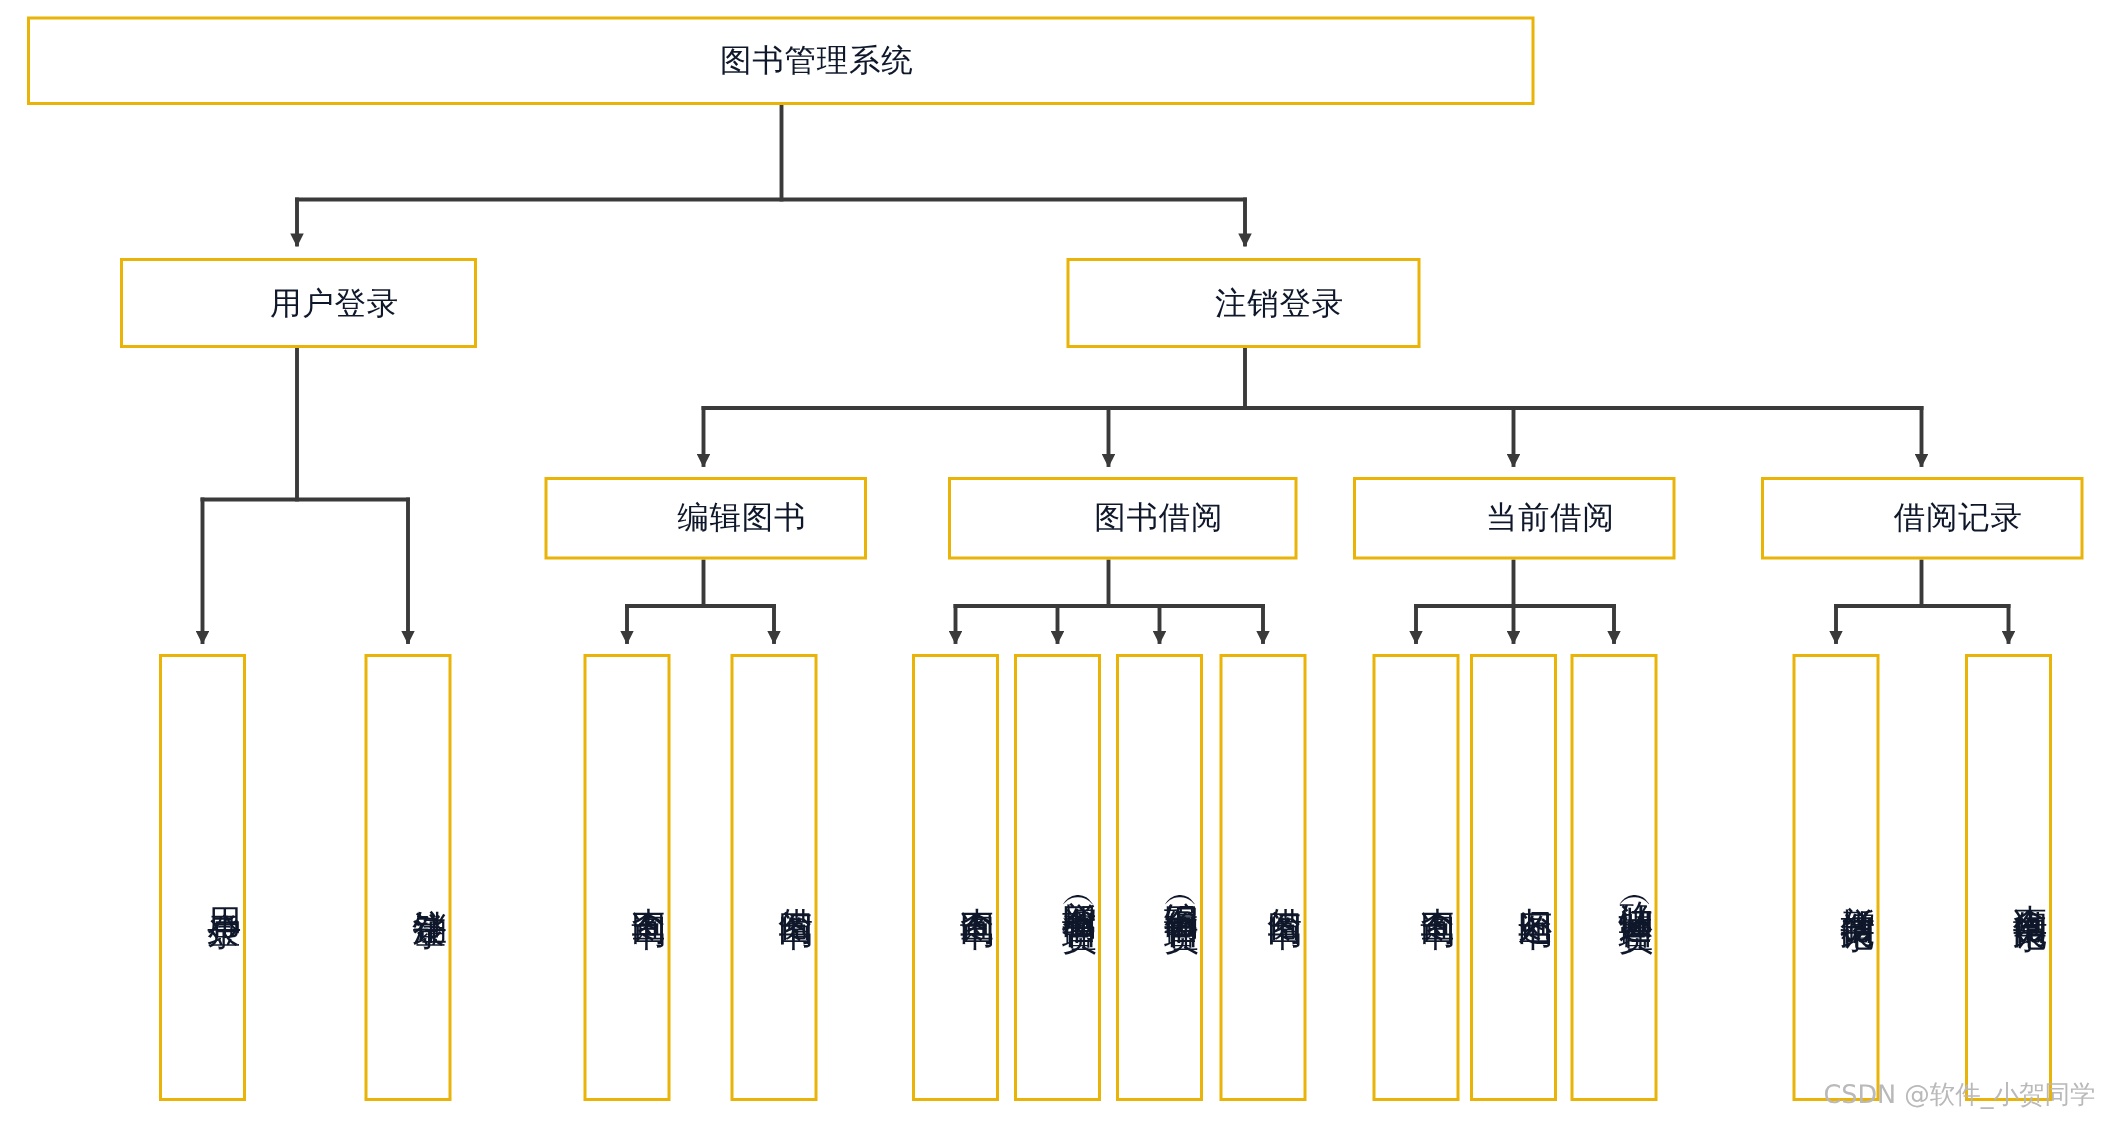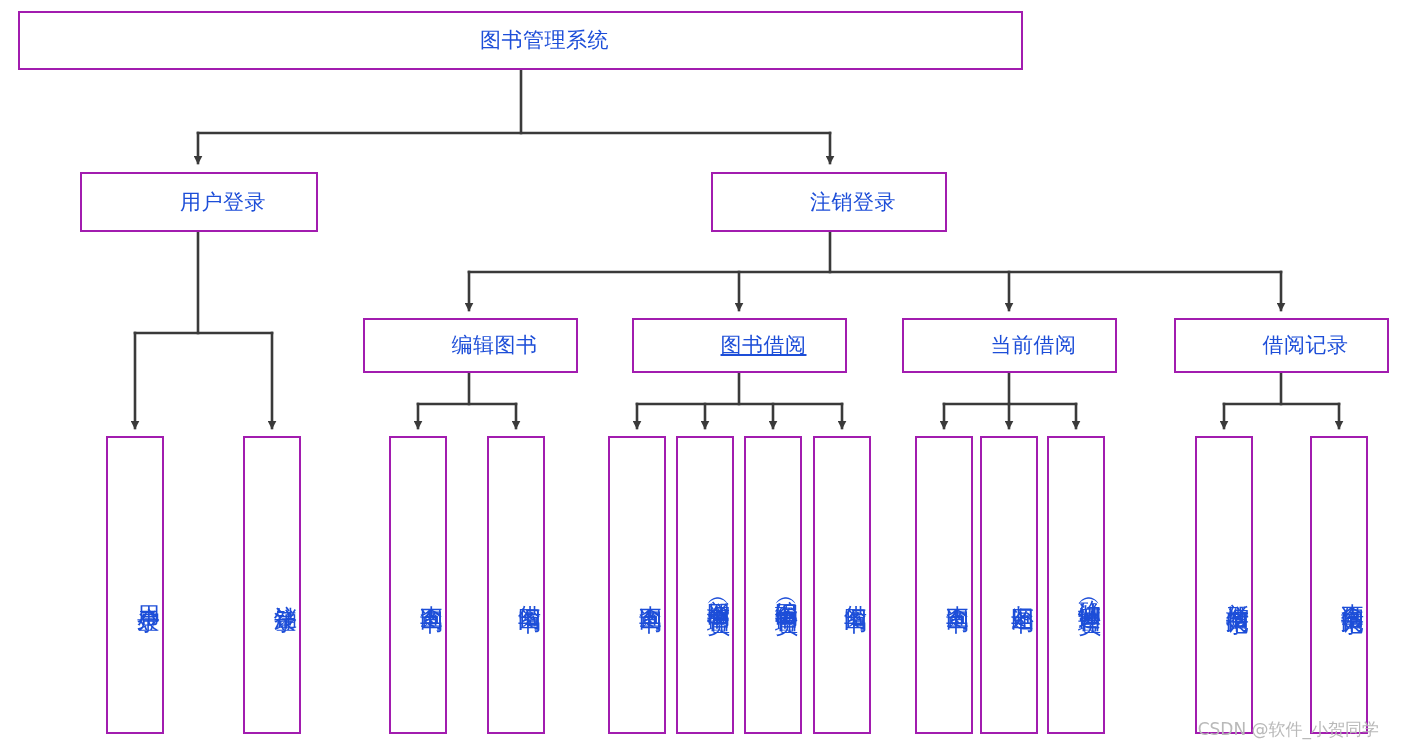--- a/index.html
+++ b/index.html
@@ -23,25 +23,25 @@
     left: 0;
     top: 0;
     width: 1405px;
     height: 747px;
     pointer-events: none;
   }
   .node {
     position: absolute;
     box-sizing: border-box;
     background: #ffffff;
-    border: 2px solid #a21caf;
+    border: 2px solid #eab308;
     display: flex;
     align-items: center;
     justify-content: center;
-    color: #1d4ed8;
+    color: #0f172a;
     line-height: 1.18;
     text-align: center;
     padding-left: 48px;
   }
   .node.h {
     
     font-size: 21px;
     letter-spacing: 0.5px;
   }
   .node.v {
@@ -55,21 +55,21 @@
     letter-spacing: 2px;
   }
   .node.v .vlabel {
     writing-mode: vertical-rl;
     text-orientation: upright;
     letter-spacing: 2px;
     display: block;
   }
   #watermark {
     position: absolute;
-    right: 26px;
+    right: 8px;
     bottom: 6px;
     font-size: 17px;
     color: #b9b9b9;
     white-space: nowrap;
     user-select: none;
   }
 </style>
 </head>
 <body>
 
@@ -136,21 +136,21 @@
   </div>
 
   <div class="node h" style="left:711px; top:172px; width:236px; height:60px;">
     <span>注销登录</span>
   </div>
 
   <div class="node h" style="left:363px; top:318px; width:215px; height:55px;">
     <span>编辑图书</span>
   </div>
 
-  <div class="node h" style="left:632px; top:318px; width:215px; height:55px;text-decoration:underline;">
+  <div class="node h" style="left:632px; top:318px; width:233px; height:55px;">
     <span>图书借阅</span>
   </div>
 
   <div class="node h" style="left:902px; top:318px; width:215px; height:55px;">
     <span>当前借阅</span>
   </div>
 
   <div class="node h" style="left:1174px; top:318px; width:215px; height:55px;">
     <span>借阅记录</span>
   </div>

